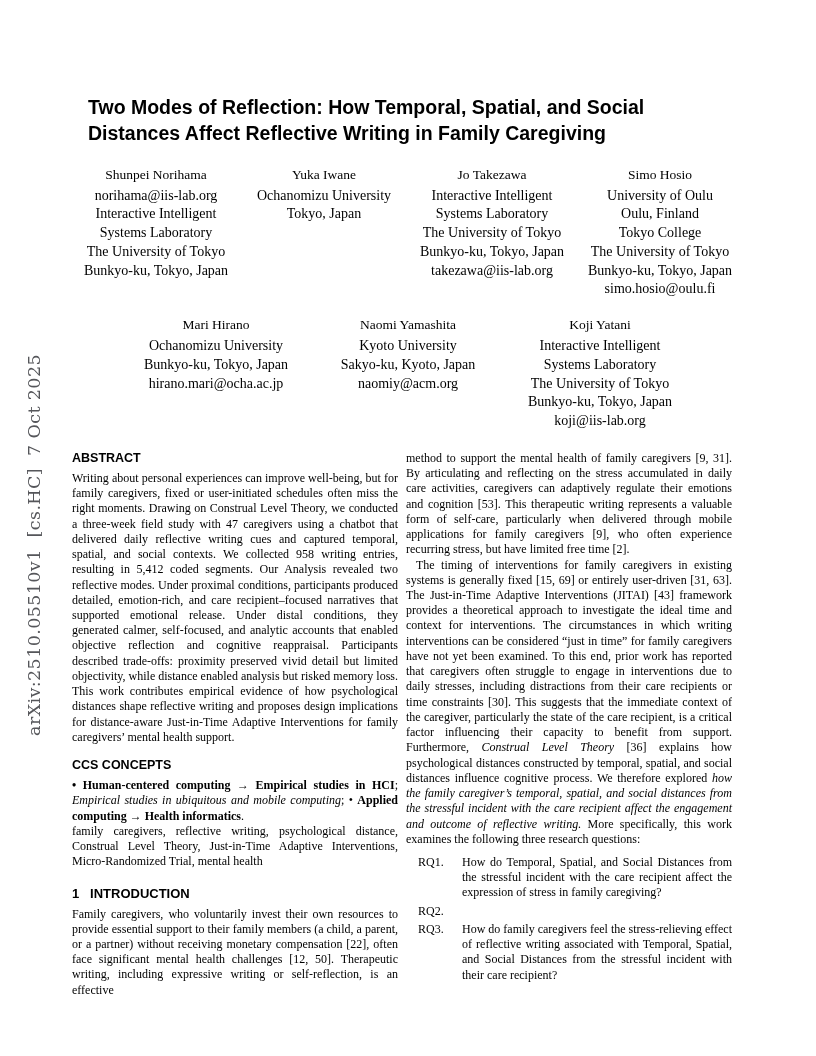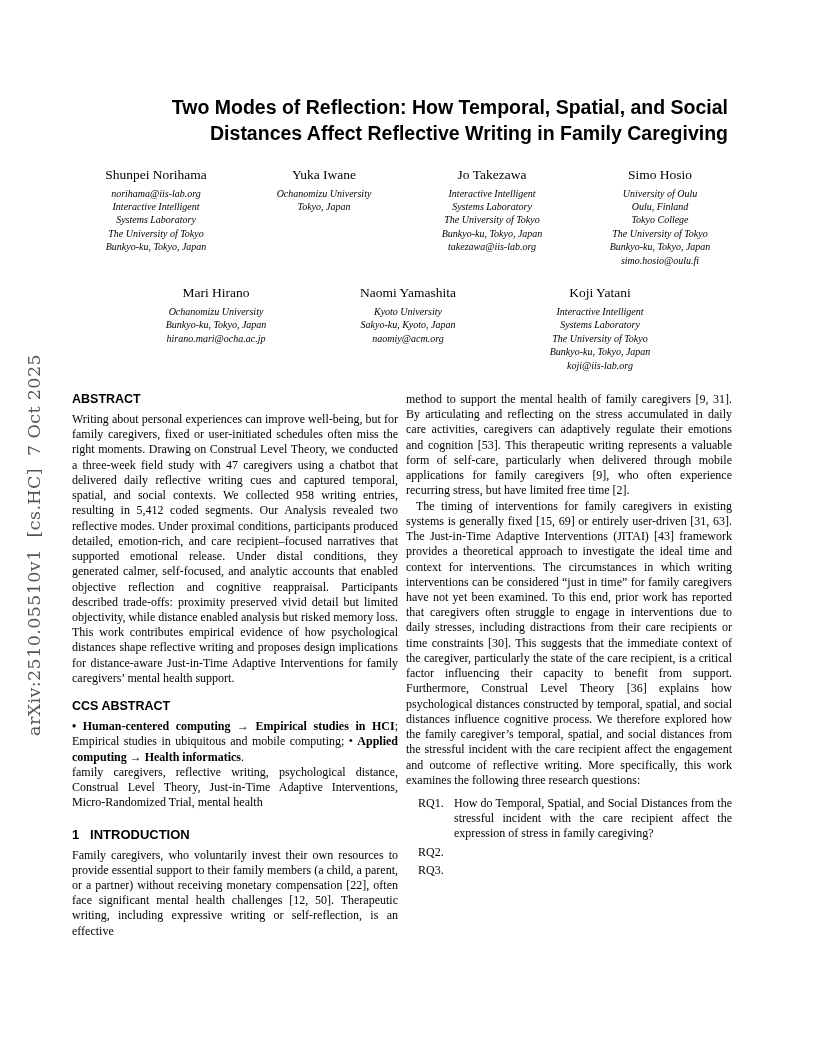--- a/index.html
+++ b/index.html
@@ -9,47 +9,47 @@
     background:#ffffff; color:#000;
     font-family:"Liberation Serif", serif; overflow:hidden;
   }
   .arxiv-watermark {
     position:absolute; left:34px; top:545px;
     transform:translate(-50%,-50%) rotate(-90deg);
     font-family:"DejaVu Serif", serif; font-size:17.5px; color:#55565a;
     white-space:pre; letter-spacing:.4px;
   }
   .title {
-    padding-top:94px; width:640px; margin:0 auto; text-align:right;
+    padding-top:94px; width:640px; margin:0 auto; text-align:left;
     font-family:"Liberation Sans", sans-serif; font-weight:700;
     font-size:19.5px; line-height:1.35;
   }
   .authors { display:flex; }
   .authors.row1 { justify-content:space-between; margin:20px 72px 0; }
   .authors.row2 { justify-content:center; gap:16px; margin-top:18px; }
   .author { width:168px; text-align:center; }
   .authors.row2 .author { width:176px; }
   .author-name { font-size:13.5px; margin-bottom:4px; }
-  .author-aff { font-size:10px; line-height:1.34; white-space:pre-line;font-style:italic; }
+  .author-aff { font-size:14px; line-height:1.34; white-space:pre-line; }
   .columns { display:flex; gap:8px; padding:0 72px; margin-top:20px; }
   .col { width:326px; }
   .sec-heading {
     font-family:"Liberation Sans", sans-serif; font-weight:700;
     font-size:12.5px; margin:13px 0 6px; white-space:pre;
   }
   .col .sec-heading:first-child { margin-top:0; }
   .intro-heading { margin-top:16px; font-size:13px; }
   p.body { font-size:12px; line-height:1.27; text-align:justify; }
   p.indent { text-indent:10px; }
-  .run-i { }
+  .run-i { font-style:italic; }
   .run-b { font-weight:700; }
   .rq-list { margin-top:8px; padding-left:12px; }
   .rq-item { display:flex; margin-bottom:3px; font-size:12px; line-height:1.27; }
   .rq-label { flex:0 0 36px; }
-  .rq-text { flex:1; text-align:justify; }
+  .rq-text { flex:1; text-align:justify;margin-left:8px; }
 </style>
 </head>
 <body>
 
 <div class="page">
 
   <div class="arxiv-watermark">arXiv:2510.05510v1  [cs.HC]  7 Oct 2025</div>
 
   <h1 class="title">Two Modes of Reflection: How Temporal, Spatial, and Social Distances Affect Reflective Writing in Family Caregiving</h1>
 
@@ -108,21 +108,21 @@
 koji@iis-lab.org</div>
     </div>
   </div>
 
   <div class="columns">
 
     <div class="col">
       <h2 class="sec-heading">ABSTRACT</h2>
       <p class="body">Writing about personal experiences can improve well-being, but for family caregivers, fixed or user-initiated schedules often miss the right moments. Drawing on Construal Level Theory, we conducted a three-week field study with 47 caregivers using a chatbot that delivered daily reflective writing cues and captured temporal, spatial, and social contexts. We collected 958 writing entries, resulting in 5,412 coded segments. Our Analysis revealed two reflective modes. Under proximal conditions, participants produced detailed, emotion-rich, and care recipient–focused narratives that supported emotional release. Under distal conditions, they generated calmer, self-focused, and analytic accounts that enabled objective reflection and cognitive reappraisal. Participants described trade-offs: proximity preserved vivid detail but limited objectivity, while distance enabled analysis but risked memory loss. This work contributes empirical evidence of how psychological distances shape reflective writing and proposes design implications for distance-aware Just-in-Time Adaptive Interventions for family caregivers’ mental health support.</p>
 
-      <h2 class="sec-heading">CCS ABSTRACT</h2>
+      <h2 class="sec-heading">CCS CONCEPTS</h2>
       <p class="body"><span class="run-b">• Human-centered computing</span><span> → </span><span class="run-b">Empirical studies in HCI</span><span>; </span><span class="run-i">Empirical studies in ubiquitous and mobile computing</span><span>; • </span><span class="run-b">Applied computing</span><span> → </span><span class="run-b">Health informatics</span><span>.</span></p>
 
       <p class="body">family caregivers, reflective writing, psychological distance, Construal Level Theory, Just-in-Time Adaptive Interventions, Micro-Randomized Trial, mental health</p>
 
       <h2 class="sec-heading intro-heading">1   INTRODUCTION</h2>
       <p class="body">Family caregivers, who voluntarily invest their own resources to provide essential support to their family members (a child, a parent, or a partner) without receiving monetary compensation [22], often face significant mental health challenges [12, 50]. Therapeutic writing, including expressive writing or self-reflection, is an effective</p>
     </div>
 
     <div class="col">
       <p class="body">method to support the mental health of family caregivers [9, 31]. By articulating and reflecting on the stress accumulated in daily care activities, caregivers can adaptively regulate their emotions and cognition [53]. This therapeutic writing represents a valuable form of self-care, particularly when delivered through mobile applications for family caregivers [9], who often experience recurring stress, but have limited free time [2].</p>
@@ -131,18 +131,19 @@
       <div class="rq-list">
         <div class="rq-item">
           <span class="rq-label">RQ1.</span>
           <span class="rq-text">How do Temporal, Spatial, and Social Distances from the stressful incident with the care recipient affect the expression of stress in family caregiving?</span>
         </div>
         <div class="rq-item">
           <span class="rq-label">RQ2.</span>
         </div>
         <div class="rq-item">
           <span class="rq-label">RQ3.</span>
+          <span class="rq-text">How do family caregivers feel the stress-relieving effect of reflective writing associated with Temporal, Spatial, and Social Distances from the stressful incident with their care recipient?</span>
         </div>
       </div>
     </div>
 
   </div>
 </div>
 
 </body></html>

